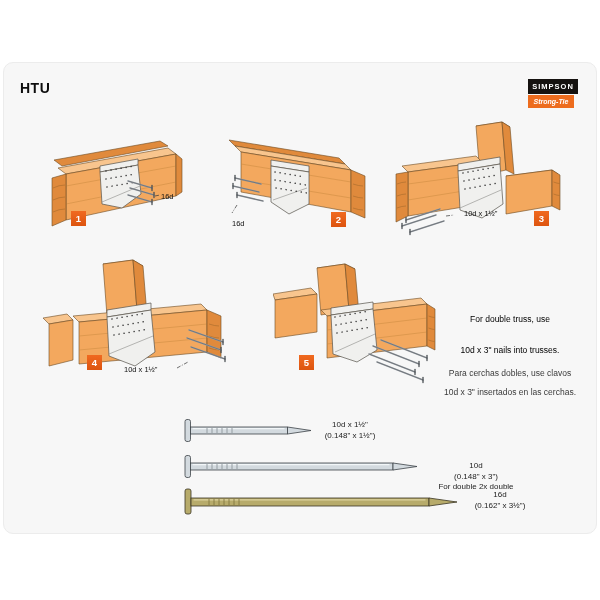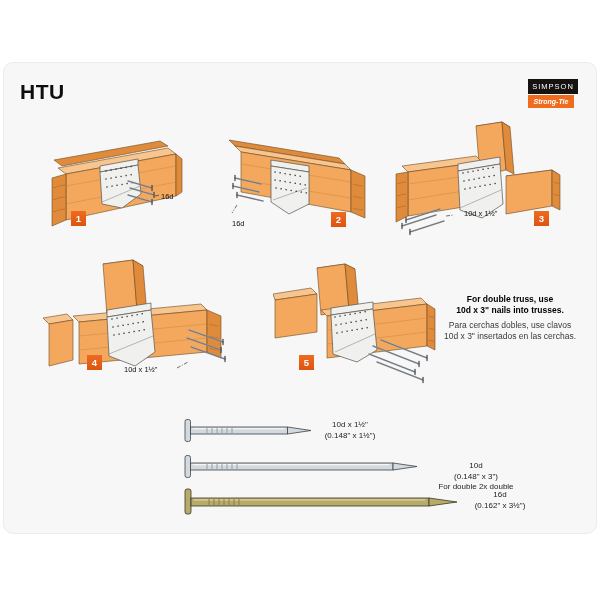--- a/index.html
+++ b/index.html
@@ -1,32 +1,32 @@
 <!DOCTYPE html>
 <html><head>
 <meta charset="utf-8">
 <style>
   html,body{margin:0;padding:0;background:#fff;}
   .page{position:relative;width:600px;height:600px;background:#fff;overflow:hidden;
         font-family:"Liberation Sans",sans-serif;color:#111;}
   .abs{position:absolute;}
   .panel{left:3px;top:62px;width:592px;height:470px;background:#f7f7f7;
          border:1px solid #ececec;border-radius:10px;}
-  .title{left:20px;top:80px;font-size:21px;font-weight:700;letter-spacing:.5px;color:#0d0d0d;}
+  .title{left:20px;top:80px;font-size:14px;font-weight:700;letter-spacing:.5px;color:#0d0d0d;}
   .logo{left:528px;top:79px;width:50px;}
-  .logo-black{width:50px;height:15px;background:#151210;color:#fff;font-size:7.5px;font-weight:400;
+  .logo-black{width:50px;height:15px;background:#151210;color:#fff;font-size:7.5px;font-weight:700;
               letter-spacing:1px;text-align:center;line-height:15px;}
   .logo-orange{width:46px;height:13px;background:#ED6C1E;color:#fff;font-size:7px;font-weight:700;
                font-style:italic;text-align:center;line-height:13px;margin-top:1px;}
   .badge{width:15px;height:15px;background:linear-gradient(#F06A20,#DD540F);color:#fff;
          font-size:9.5px;font-weight:700;text-align:center;line-height:15px;}
   .callout{font-size:7.5px;color:#111;white-space:nowrap;}
   .note{width:164px;text-align:center;font-size:8.5px;line-height:11px;}
-  .note-en{font-weight:700;color:#000;}
-  .note-es{color:#3a3a3a;margin-top:0;}
+  .note-en{font-weight:400;color:#000;margin-top:20px;}
+  .note-es{color:#3a3a3a;margin-top:8px;}
   .note-gap{height:4px;}
   .nail-label{font-size:8px;line-height:10.5px;text-align:center;color:#1c1c1c;white-space:nowrap;}
   
   .wood{fill:#F3A85E;stroke:#6b4a22;stroke-width:.6;stroke-linejoin:round;}
   .woodl{fill:#F8C58E;stroke:#6b4a22;stroke-width:.6;stroke-linejoin:round;}
   .woodd{fill:#E08A3C;stroke:#6b4a22;stroke-width:.6;stroke-linejoin:round;}
   .metal{fill:#F0F0EE;stroke:#55514b;stroke-width:.7;stroke-linejoin:round;}
   .grain{fill:none;stroke:#9a6428;stroke-width:.5;}
   .lam{fill:none;stroke:#c9883f;stroke-width:.5;}
   .dots{stroke:#3e3e3e;stroke-width:1.5;stroke-linecap:round;stroke-dasharray:.1 5;fill:none;}

